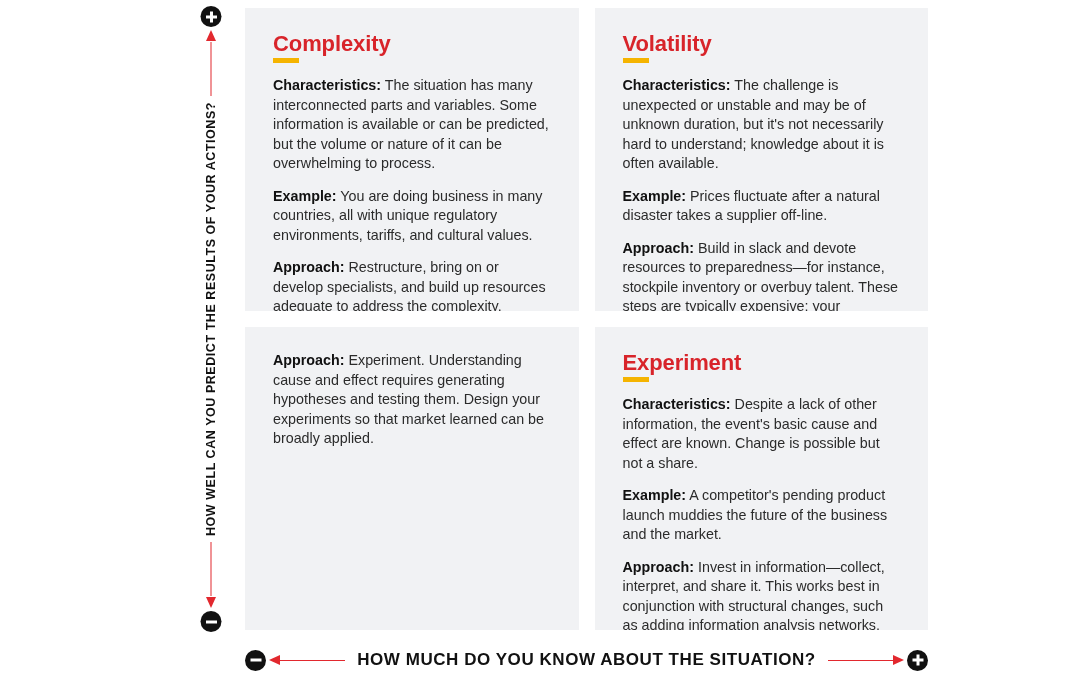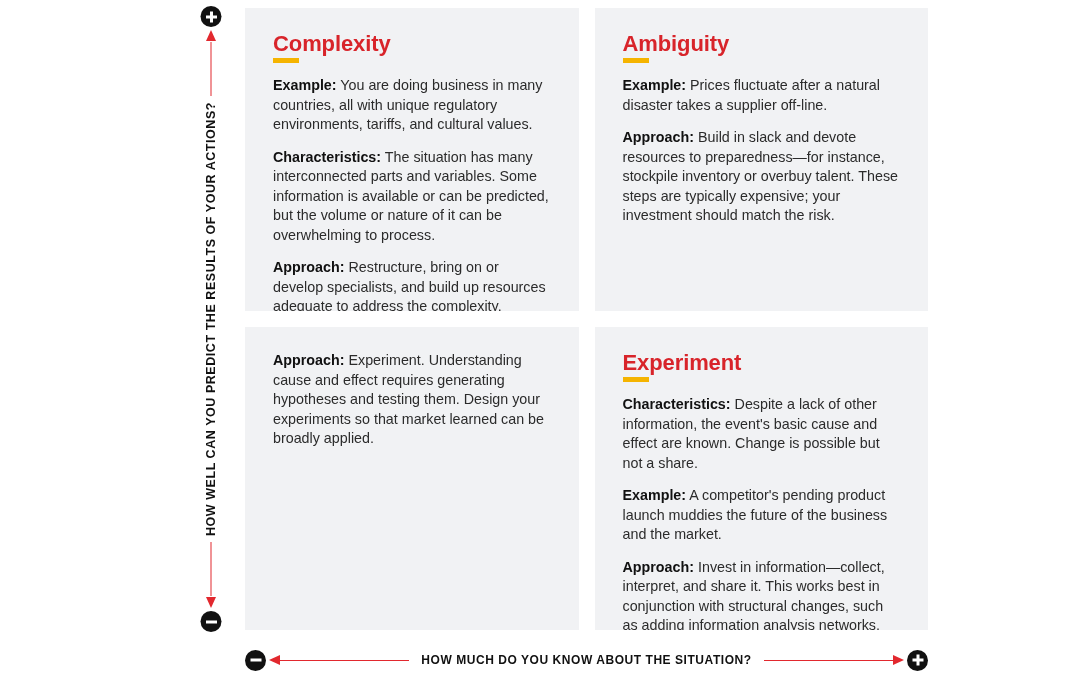--- a/index.html
+++ b/index.html
@@ -217,21 +217,21 @@
     flex: 0 0 auto;
     border-top: 5.5px solid transparent;
     border-bottom: 5.5px solid transparent;
     border-left: 11px solid #E2282E;
   }
   .h-axis-label {
     flex: 0 0 auto;
     padding: 0 9px;
     font-family: "Liberation Sans", sans-serif;
     font-weight: bold;
-    font-size: 12px;
+    font-size: 17px;
     letter-spacing: 0.55px;
     color: #111111;
     white-space: nowrap;
   }
 </style>
 </head>
 <body>
 
 <div id="figure">
 
@@ -260,38 +260,42 @@
   </div>
 
   <div class="matrix">
 
     <div class="quadrant">
       <span class="q-heading-wrap">
         <span class="q-heading">Complexity</span>
         <span class="q-underline"></span>
       </span>
       <p class="q-para">
+        <span class="q-label">Characteristics:</span>
+        <span>The situation has many interconnected parts and variables. Some information is available or can be predicted, but the volume or nature of it can be overwhelming to process.</span>
+      </p>
+      <p class="q-para">
         <span class="q-label">Example:</span>
         <span>You are doing business in many countries, all with unique regulatory environments, tariffs, and cultural values.</span>
       </p>
       <p class="q-para">
-        <span class="q-label">Characteristics:</span>
-        <span>The situation has many interconnected parts and variables. Some information is available or can be predicted, but the volume or nature of it can be overwhelming to process.</span>
-      </p>
-      <p class="q-para">
         <span class="q-label">Approach:</span>
         <span>Restructure, bring on or develop specialists, and build up resources adequate to address the complexity.</span>
       </p>
     </div>
 
     <div class="quadrant">
       <span class="q-heading-wrap">
-        <span class="q-heading">Ambiguity</span>
+        <span class="q-heading">Volatility</span>
         <span class="q-underline"></span>
       </span>
+      <p class="q-para">
+        <span class="q-label">Characteristics:</span>
+        <span>The challenge is unexpected or unstable and may be of unknown duration, but it's not necessarily hard to understand; knowledge about it is often available.</span>
+      </p>
       <p class="q-para">
         <span class="q-label">Example:</span>
         <span>Prices fluctuate after a natural disaster takes a supplier off-line.</span>
       </p>
       <p class="q-para">
         <span class="q-label">Approach:</span>
         <span>Build in slack and devote resources to preparedness—for instance, stockpile inventory or overbuy talent. These steps are typically expensive; your investment should match the risk.</span>
       </p>
     </div>
 

